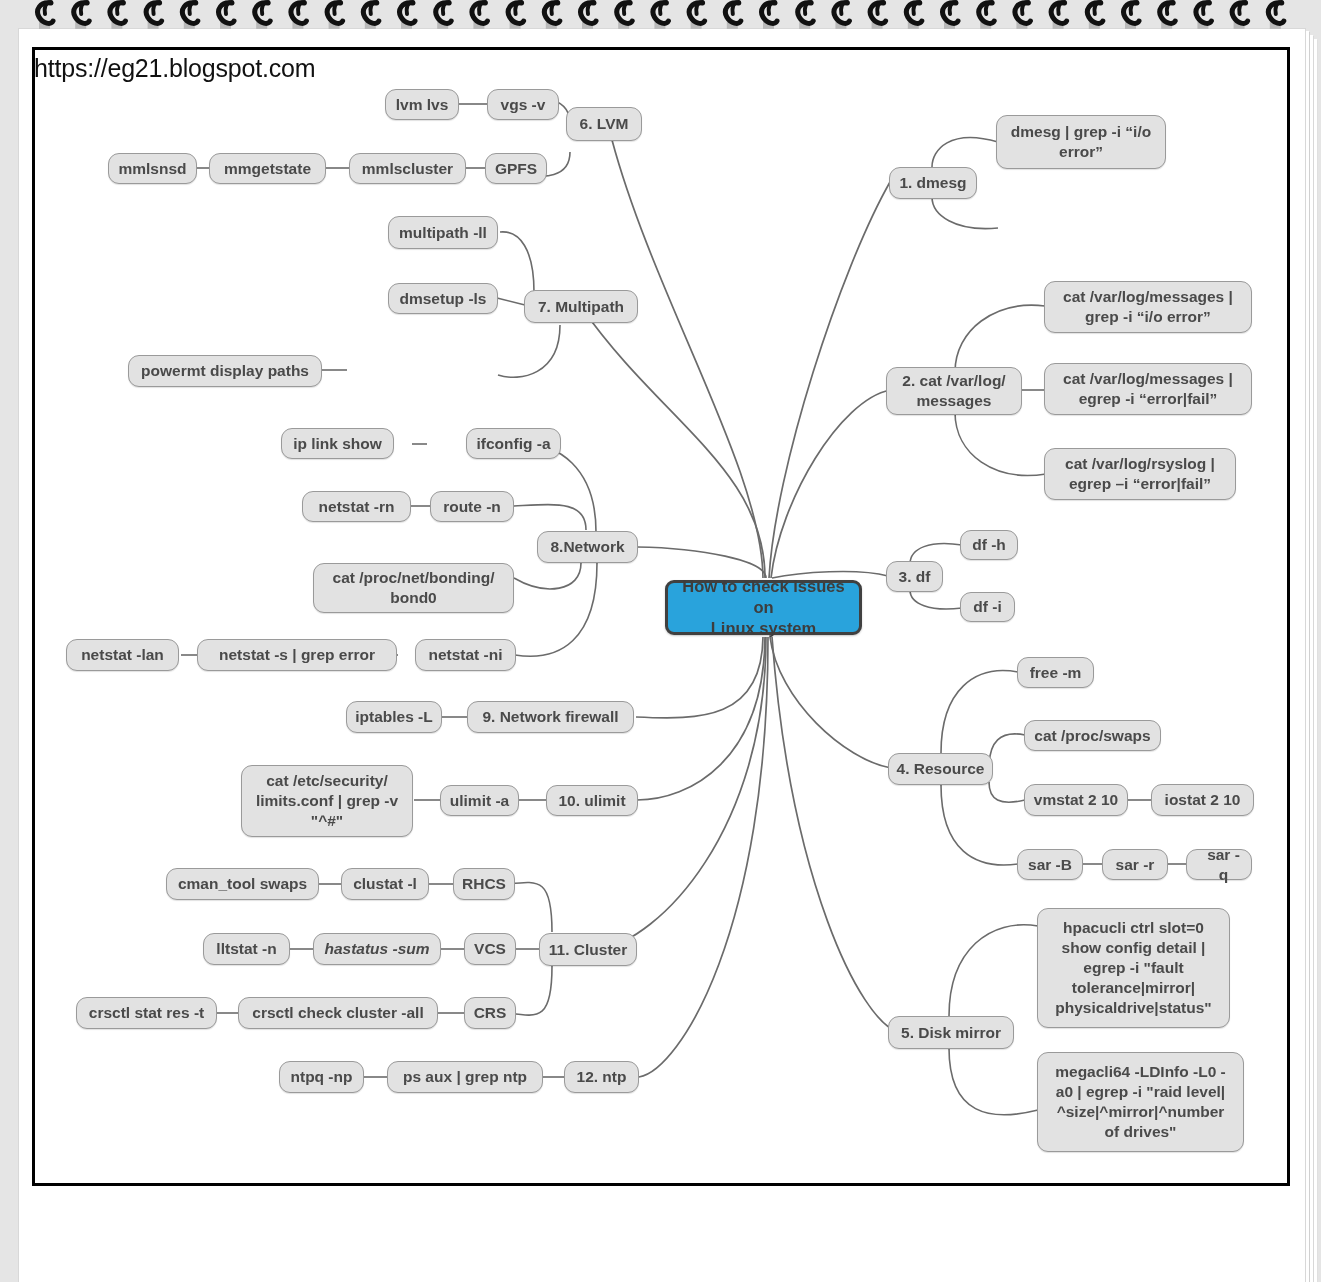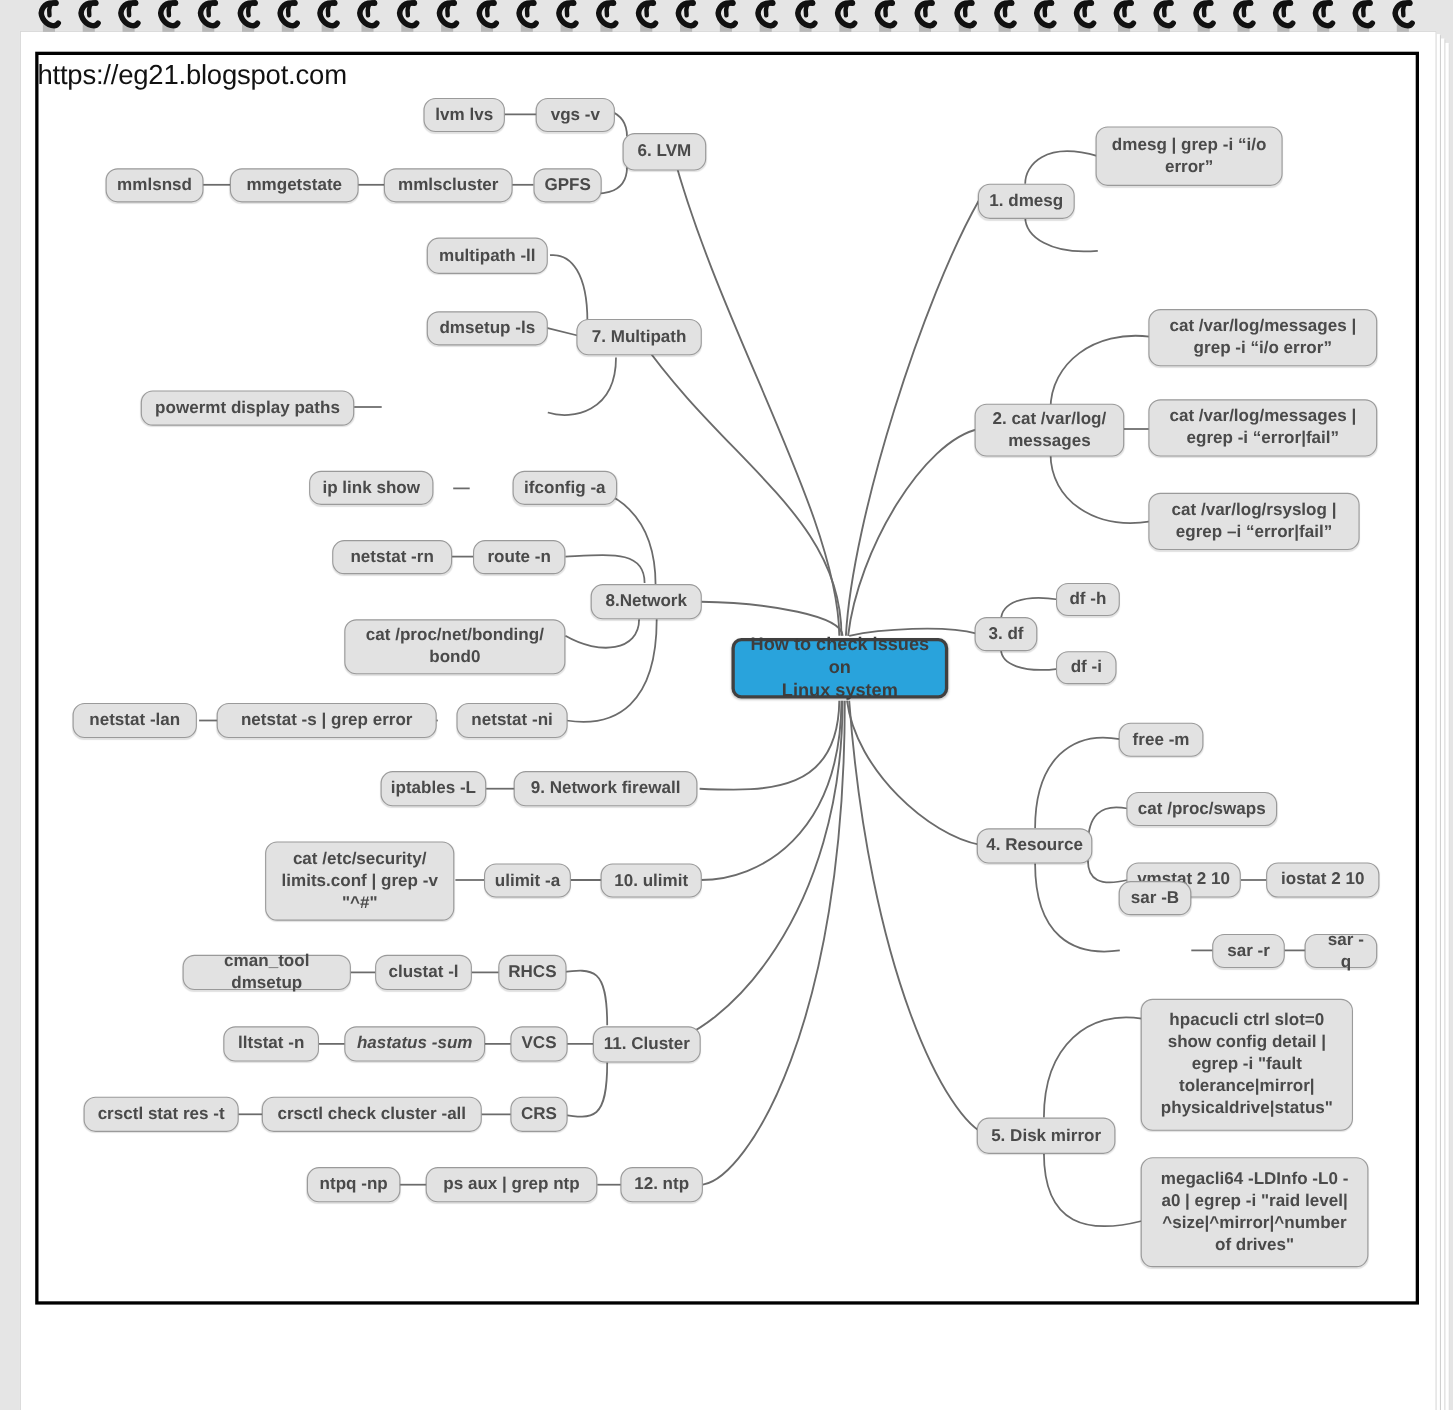--- a/index.html
+++ b/index.html
@@ -389,42 +389,42 @@
 
   <div class="node" style="left:886px; top:561px; width:57px; height:31px;">3. df</div>
   <div class="node" style="left:960px; top:530px; width:58px; height:30px;">df -h</div>
   <div class="node" style="left:960px; top:592px; width:55px; height:30px;">df -i</div>
 
   <div class="node" style="left:888px; top:753px; width:105px; height:32px;">4. Resource</div>
   <div class="node" style="left:1017px; top:657px; width:77px; height:31px;">free -m</div>
   <div class="node" style="left:1024px; top:720px; width:137px; height:31px;">cat /proc/swaps</div>
   <div class="node" style="left:1024px; top:784px; width:104px; height:32px;">vmstat 2 10</div>
   <div class="node" style="left:1151px; top:784px; width:103px; height:32px;">iostat 2 10</div>
-  <div class="node" style="left:1017px; top:801px; width:66px; height:31px;">sar -B</div>
+  <div class="node" style="left:1017px; top:849px; width:66px; height:31px;">sar -B</div>
   <div class="node" style="left:1102px; top:849px; width:66px; height:31px;">sar -r</div>
   <div class="node" style="left:1186px; top:849px; width:66px; height:31px;padding-left:16px;">sar -q</div>
 
   <div class="node" style="left:888px; top:1016px; width:126px; height:33px;">5. Disk mirror</div>
   <div class="node" style="left:1037px; top:908px; width:193px; height:120px;">hpacucli ctrl slot=0
 show config detail  |
 egrep -i "fault
 tolerance|mirror|
 physicaldrive|status"</div>
   <div class="node" style="left:1037px; top:1052px; width:207px; height:100px;">megacli64 -LDInfo -L0 -
 a0 | egrep -i "raid level|
 ^size|^mirror|^number
 of drives"</div>
 
-  <div class="node" style="left:566px; top:121px; width:76px; height:34px;">6. LVM</div>
+  <div class="node" style="left:566px; top:107px; width:76px; height:34px;">6. LVM</div>
   <div class="node" style="left:487px; top:89px; width:72px; height:31px;">vgs -v</div>
   <div class="node" style="left:385px; top:89px; width:74px; height:31px;">lvm lvs</div>
   <div class="node" style="left:485px; top:153px; width:62px; height:31px;">GPFS</div>
   <div class="node" style="left:349px; top:153px; width:117px; height:31px;">mmlscluster</div>
   <div class="node" style="left:209px; top:153px; width:117px; height:31px;">mmgetstate</div>
-  <div class="node" style="left:96px; top:153px; width:89px; height:31px;">mmlsnsd</div>
+  <div class="node" style="left:108px; top:153px; width:89px; height:31px;">mmlsnsd</div>
 
   <div class="node" style="left:524px; top:290px; width:114px; height:33px;">7. Multipath</div>
   <div class="node" style="left:388px; top:216px; width:110px; height:33px;">multipath -ll</div>
   <div class="node" style="left:388px; top:283px; width:110px; height:31px;">dmsetup -ls</div>
   <div class="node" style="left:128px; top:355px; width:194px; height:32px;">powermt display paths</div>
 
   <div class="node" style="left:537px; top:531px; width:101px; height:32px;">8.Network</div>
   <div class="node" style="left:418px; top:428px; width:95px; height:31px;margin-left:48px;">ifconfig -a</div>
   <div class="node" style="left:281px; top:428px; width:113px; height:31px;">ip link show</div>
   <div class="node" style="left:430px; top:491px; width:84px; height:31px;">route -n</div>
@@ -440,21 +440,21 @@
 
   <div class="node" style="left:546px; top:785px; width:92px; height:31px;">10. ulimit</div>
   <div class="node" style="left:440px; top:785px; width:79px; height:31px;">ulimit -a</div>
   <div class="node" style="left:241px; top:765px; width:172px; height:72px;">cat /etc/security/
 limits.conf | grep -v
 "^#"</div>
 
   <div class="node" style="left:539px; top:933px; width:98px; height:33px;">11. Cluster</div>
   <div class="node" style="left:453px; top:868px; width:62px; height:32px;">RHCS</div>
   <div class="node" style="left:341px; top:868px; width:88px; height:32px;">clustat -l</div>
-  <div class="node" style="left:166px; top:868px; width:153px; height:32px;">cman_tool dmsetup</div>
+  <div class="node" style="left:166px; top:868px; width:153px; height:32px;">cman_tool swaps</div>
   <div class="node" style="left:464px; top:933px; width:52px; height:32px;">VCS</div>
   <div class="node" style="left:313px; top:933px; width:128px; height:32px;font-style:italic;">hastatus -sum</div>
   <div class="node" style="left:203px; top:933px; width:87px; height:32px;">lltstat -n</div>
   <div class="node" style="left:464px; top:997px; width:52px; height:32px;">CRS</div>
   <div class="node" style="left:238px; top:997px; width:200px; height:32px;">crsctl check cluster -all</div>
   <div class="node" style="left:76px; top:997px; width:141px; height:32px;">crsctl stat res -t</div>
 
   <div class="node" style="left:564px; top:1061px; width:75px; height:32px;">12. ntp</div>
   <div class="node" style="left:387px; top:1061px; width:156px; height:32px;">ps aux | grep ntp</div>
   <div class="node" style="left:279px; top:1061px; width:85px; height:32px;">ntpq -np</div>

